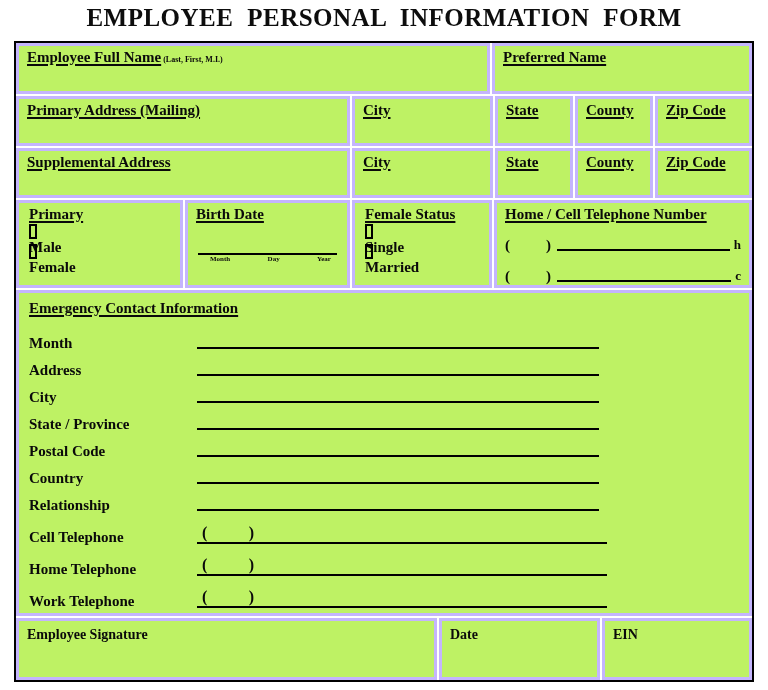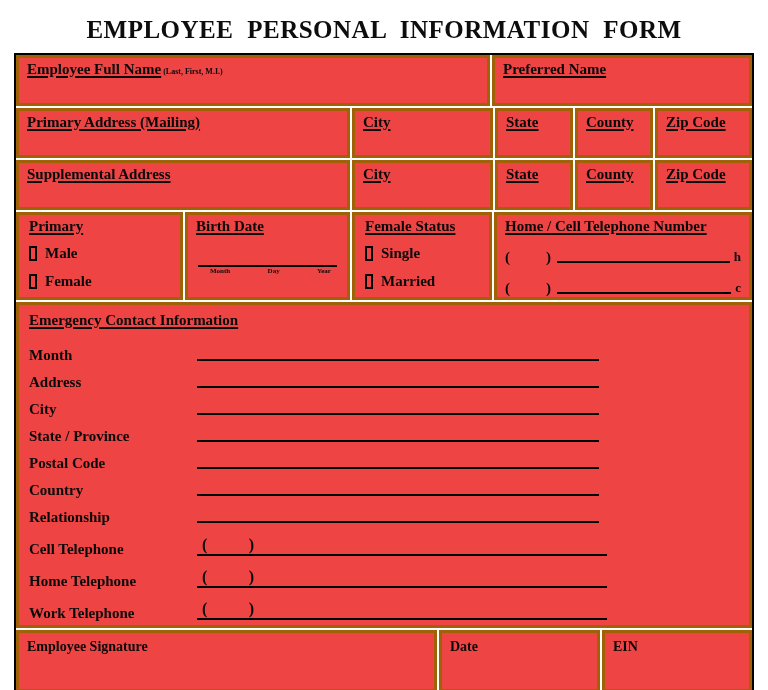--- a/index.html
+++ b/index.html
@@ -7,57 +7,57 @@
   body { font-family: "Liberation Serif", "DejaVu Serif", serif; color: #0a0a0a; }
 
   .page { width: 768px; height: 690px; overflow: hidden; }
 
   .form-title {
     text-align: center;
     font-size: 25px;
     font-weight: bold;
     letter-spacing: 0.5px;
     word-spacing: 7px;
-    padding-top: 16px;
+    padding-top: 4px;
     margin-bottom: 9px;
     color: #0d0d0d;
   }
 
   .form-table {
     margin: 0 14px;
     width: 740px;
     border: 2px solid #000;
     background: #fff;
     display: flex;
     flex-direction: column;
     gap: 2px;
   }
 
   .trow { display: flex; gap: 2px; }
 
   .cell {
-    border: 3px solid #a16207;
-    background: #ef4444;
+    border: 3px solid #c4b5fd;
+    background: #bef264;
     padding: 2px 8px;
     overflow: hidden;
   }
   .grow { flex: 1 1 auto; }
 
   .hdr {
     font-weight: bold;
     font-size: 15px;
     text-decoration: underline;
     text-decoration-thickness: 2px;
     text-underline-offset: 2px;
     white-space: nowrap;
   }
   .hint { font-weight: bold; font-size: 8px; margin-left: 2px; }
 
   
-  .opt { display: flex; align-items: center; margin-top: 9px; height: 19px; }
+  .opt { display: flex; align-items: flex-start; margin-top: 1px; height: 19px; flex-direction: column; }
   .cbx {
     display: inline-block;
     width: 8px; height: 15px;
     border: 2px solid #000;
     margin-right: 8px;
     flex: 0 0 auto;
   }
   .opt-label { font-weight: bold; font-size: 15px; }
 
   

